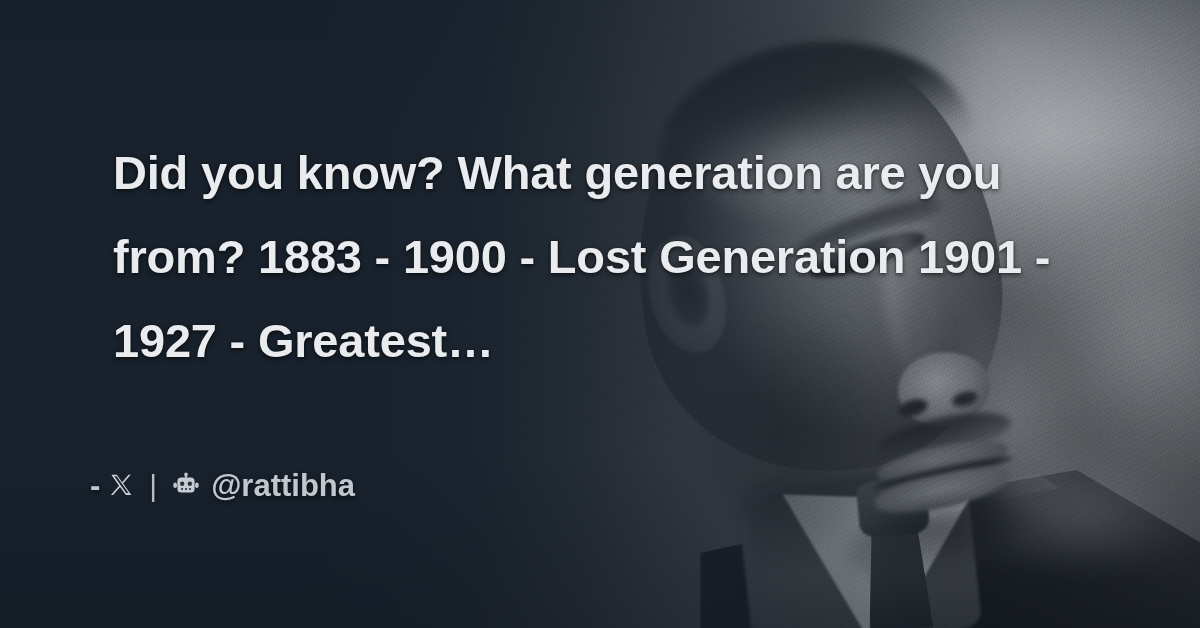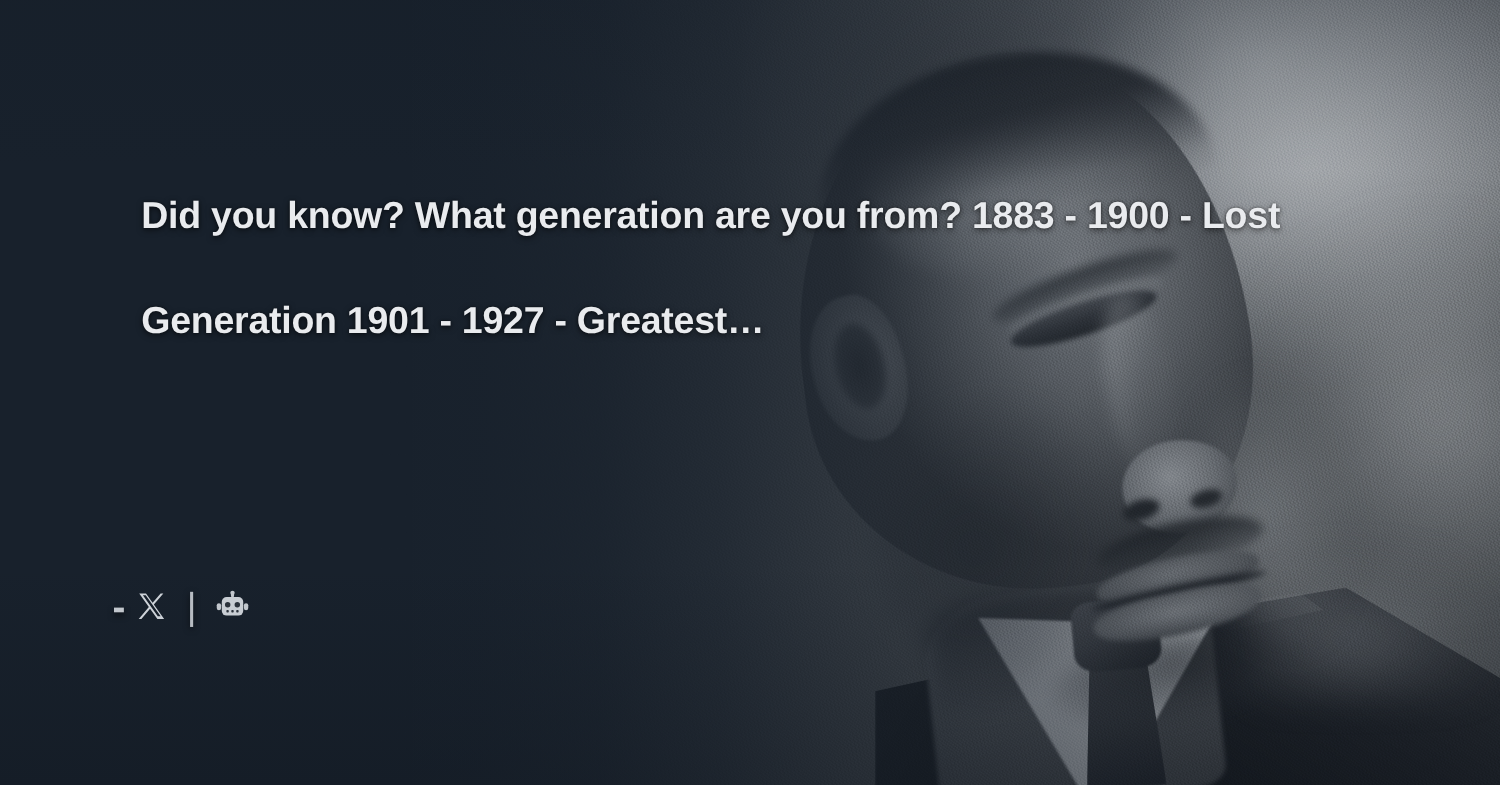--- a/index.html
+++ b/index.html
@@ -295,21 +295,21 @@
     position:absolute;
     inset:0;
     padding:0;
   }
 
   .headline {
     position:absolute;
     left:113px;
     top:131px;
     width:985px;
-    font-size:30px;
+    font-size:47px;
     font-weight:bold;
     line-height:84px;
     color:#e9ebee;
     letter-spacing:-0.2px;
     text-shadow:0 2px 5px rgba(0,0,0,.55), 0 0 2px rgba(0,0,0,.45);
     white-space:pre-line;
   }
 
   .attribution {
     position:absolute;
@@ -425,16 +425,17 @@
           <rect x="1.6" y="12.0" width="4.0" height="6.4" rx="2.0" fill="#c2c7cd"></rect>
           <rect x="26.4" y="12.0" width="4.0" height="6.4" rx="2.0" fill="#c2c7cd"></rect>
           <circle cx="11.6" cy="13.4" r="2.5" fill="#2b323b"></circle>
           <circle cx="20.4" cy="13.4" r="2.5" fill="#2b323b"></circle>
           <rect x="10.4" y="18.3" width="2.2" height="2.2" rx="0.7" fill="#2b323b"></rect>
           <rect x="14.9" y="18.3" width="2.2" height="2.2" rx="0.7" fill="#2b323b"></rect>
           <rect x="19.4" y="18.3" width="2.2" height="2.2" rx="0.7" fill="#2b323b"></rect>
         </svg>
       </span>
 
+      <span>@rattibha</span>
     </div>
 
   </div>
 </div>
 
 </body></html>

